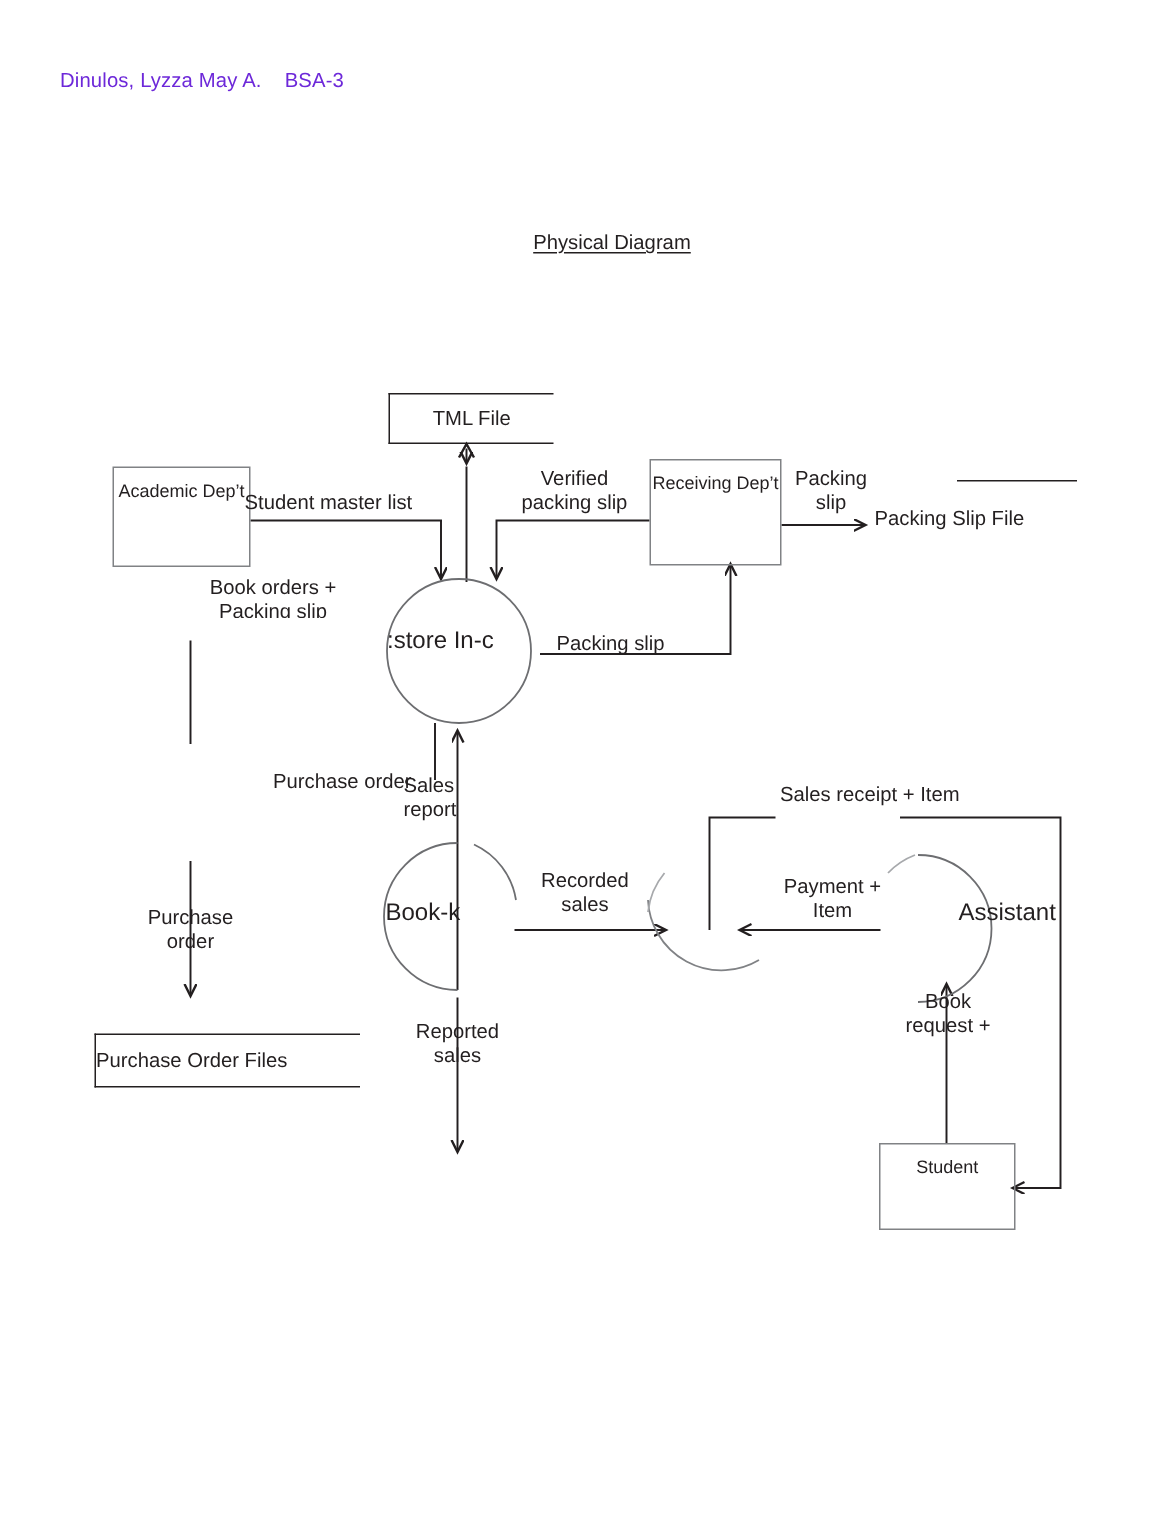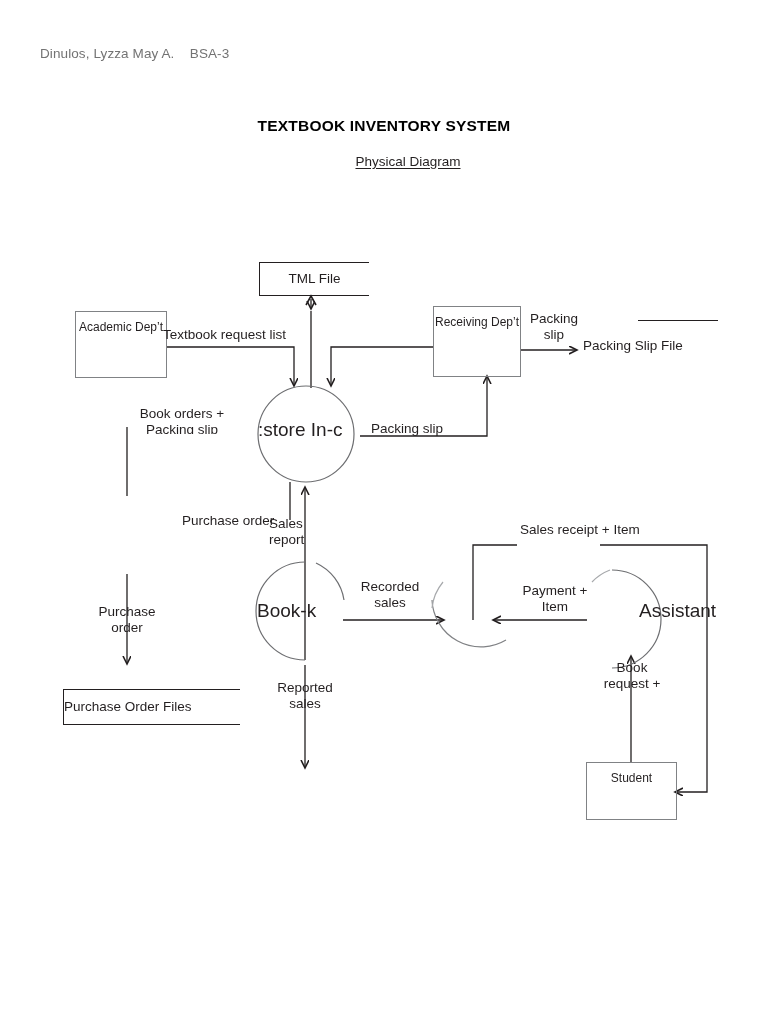--- a/index.html
+++ b/index.html
@@ -23,21 +23,21 @@
   }
 
   
   .author-line {
     position: absolute;
     left: 40px;
     top: 46px;
     font-size: 13.5px;
     letter-spacing: 0.1px;
     white-space: pre;
-    color: #737373;
+    color: #6d28d9;
   }
   .doc-title {
     position: absolute;
     left: 0;
     top: 117px;
     width: 768px;
     text-align: center;
     font-size: 15.5px;
     font-weight: bold;
     letter-spacing: 0.2px;
@@ -89,21 +89,21 @@
     align-items: center;
     overflow: visible;
   }
   .store .label {
     white-space: nowrap;
   }
 
   
   .proc-label {
     position: absolute;
-    font-size: 19px;
+    font-size: 16px;
     color: #231f20;
     white-space: nowrap;
     line-height: 1;
   }
 
   .flow-label {
     position: absolute;
     font-size: 13.5px;
     line-height: 16px;
     color: #231f20;
@@ -121,21 +121,20 @@
     overflow: visible;
     pointer-events: none;
   }
 </style>
 </head>
 <body>
 
 <div id="page">
 
   <div class="author-line">Dinulos, Lyzza May A.    BSA-3</div>
-  <div class="doc-title">TEXTBOOK INVENTORY SYSTEM</div>
   <div class="doc-subtitle"><span>Physical Diagram</span></div>
 
   <svg class="lines" viewBox="0 0 768 1024">
     <defs>
       <marker id="ah" markerWidth="10" markerHeight="10" refX="7" refY="4" orient="auto" markerUnits="userSpaceOnUse">
         <path d="M0,0 L8,4 L0,8" fill="none" stroke="#231f20" stroke-width="1.6"></path>
       </marker>
     </defs>
     <g stroke="#231f20" stroke-width="1.3" fill="none">
 
@@ -213,29 +212,31 @@
       <path d="M612,570 A49,49 0 1 1 612,668" stroke="#6d6e71"></path>
       <path d="M610,570 A49,49 0 0 0 592,582" stroke="#a7a9ac"></path>
     </g>
   </svg>
 
   <span class="proc-label" style="left:258px; top:420px;">:store In-c</span>
   <span class="proc-label" style="left:257px; top:601px;">Book-k</span>
   <span class="proc-label" style="left:466px; top:620px; color:#d9dadb;"></span>
   <span class="proc-label" style="left:639px; top:601px;">Assistant</span>
 
-  <span class="flow-label nowrap" style="left:163px; top:327px;">Textbook request list</span>
-
+  <span class="flow-label nowrap" style="left:163px; top:327px;">Student master list</span>
+
+  <span class="flow-label" style="left:333px; top:311px; width:100px;">Verified
+packing slip</span>
 
   <span class="flow-label" style="left:523px; top:311px; width:62px;">Packing
 slip</span>
 
   <span class="flow-label nowrap" style="left:371px; top:421px;">Packing slip</span>
 
-  <span class="flow-label" style="left:122px; top:406px; width:120px; height:28px; overflow:hidden;">Book orders +
+  <span class="flow-label" style="left:122px; top:384px; width:120px; height:28px; overflow:hidden;">Book orders +
 Packing slip</span>
 
   <span class="flow-label nowrap" style="left:182px; top:513px;">Purchase order</span>
 
   <span class="flow-label" style="left:85px; top:604px; width:84px;">Purchase
 order</span>
 
   <span class="flow-label" style="left:269px; top:516px; width:70px; text-align:left;">Sales
 report</span>
 

